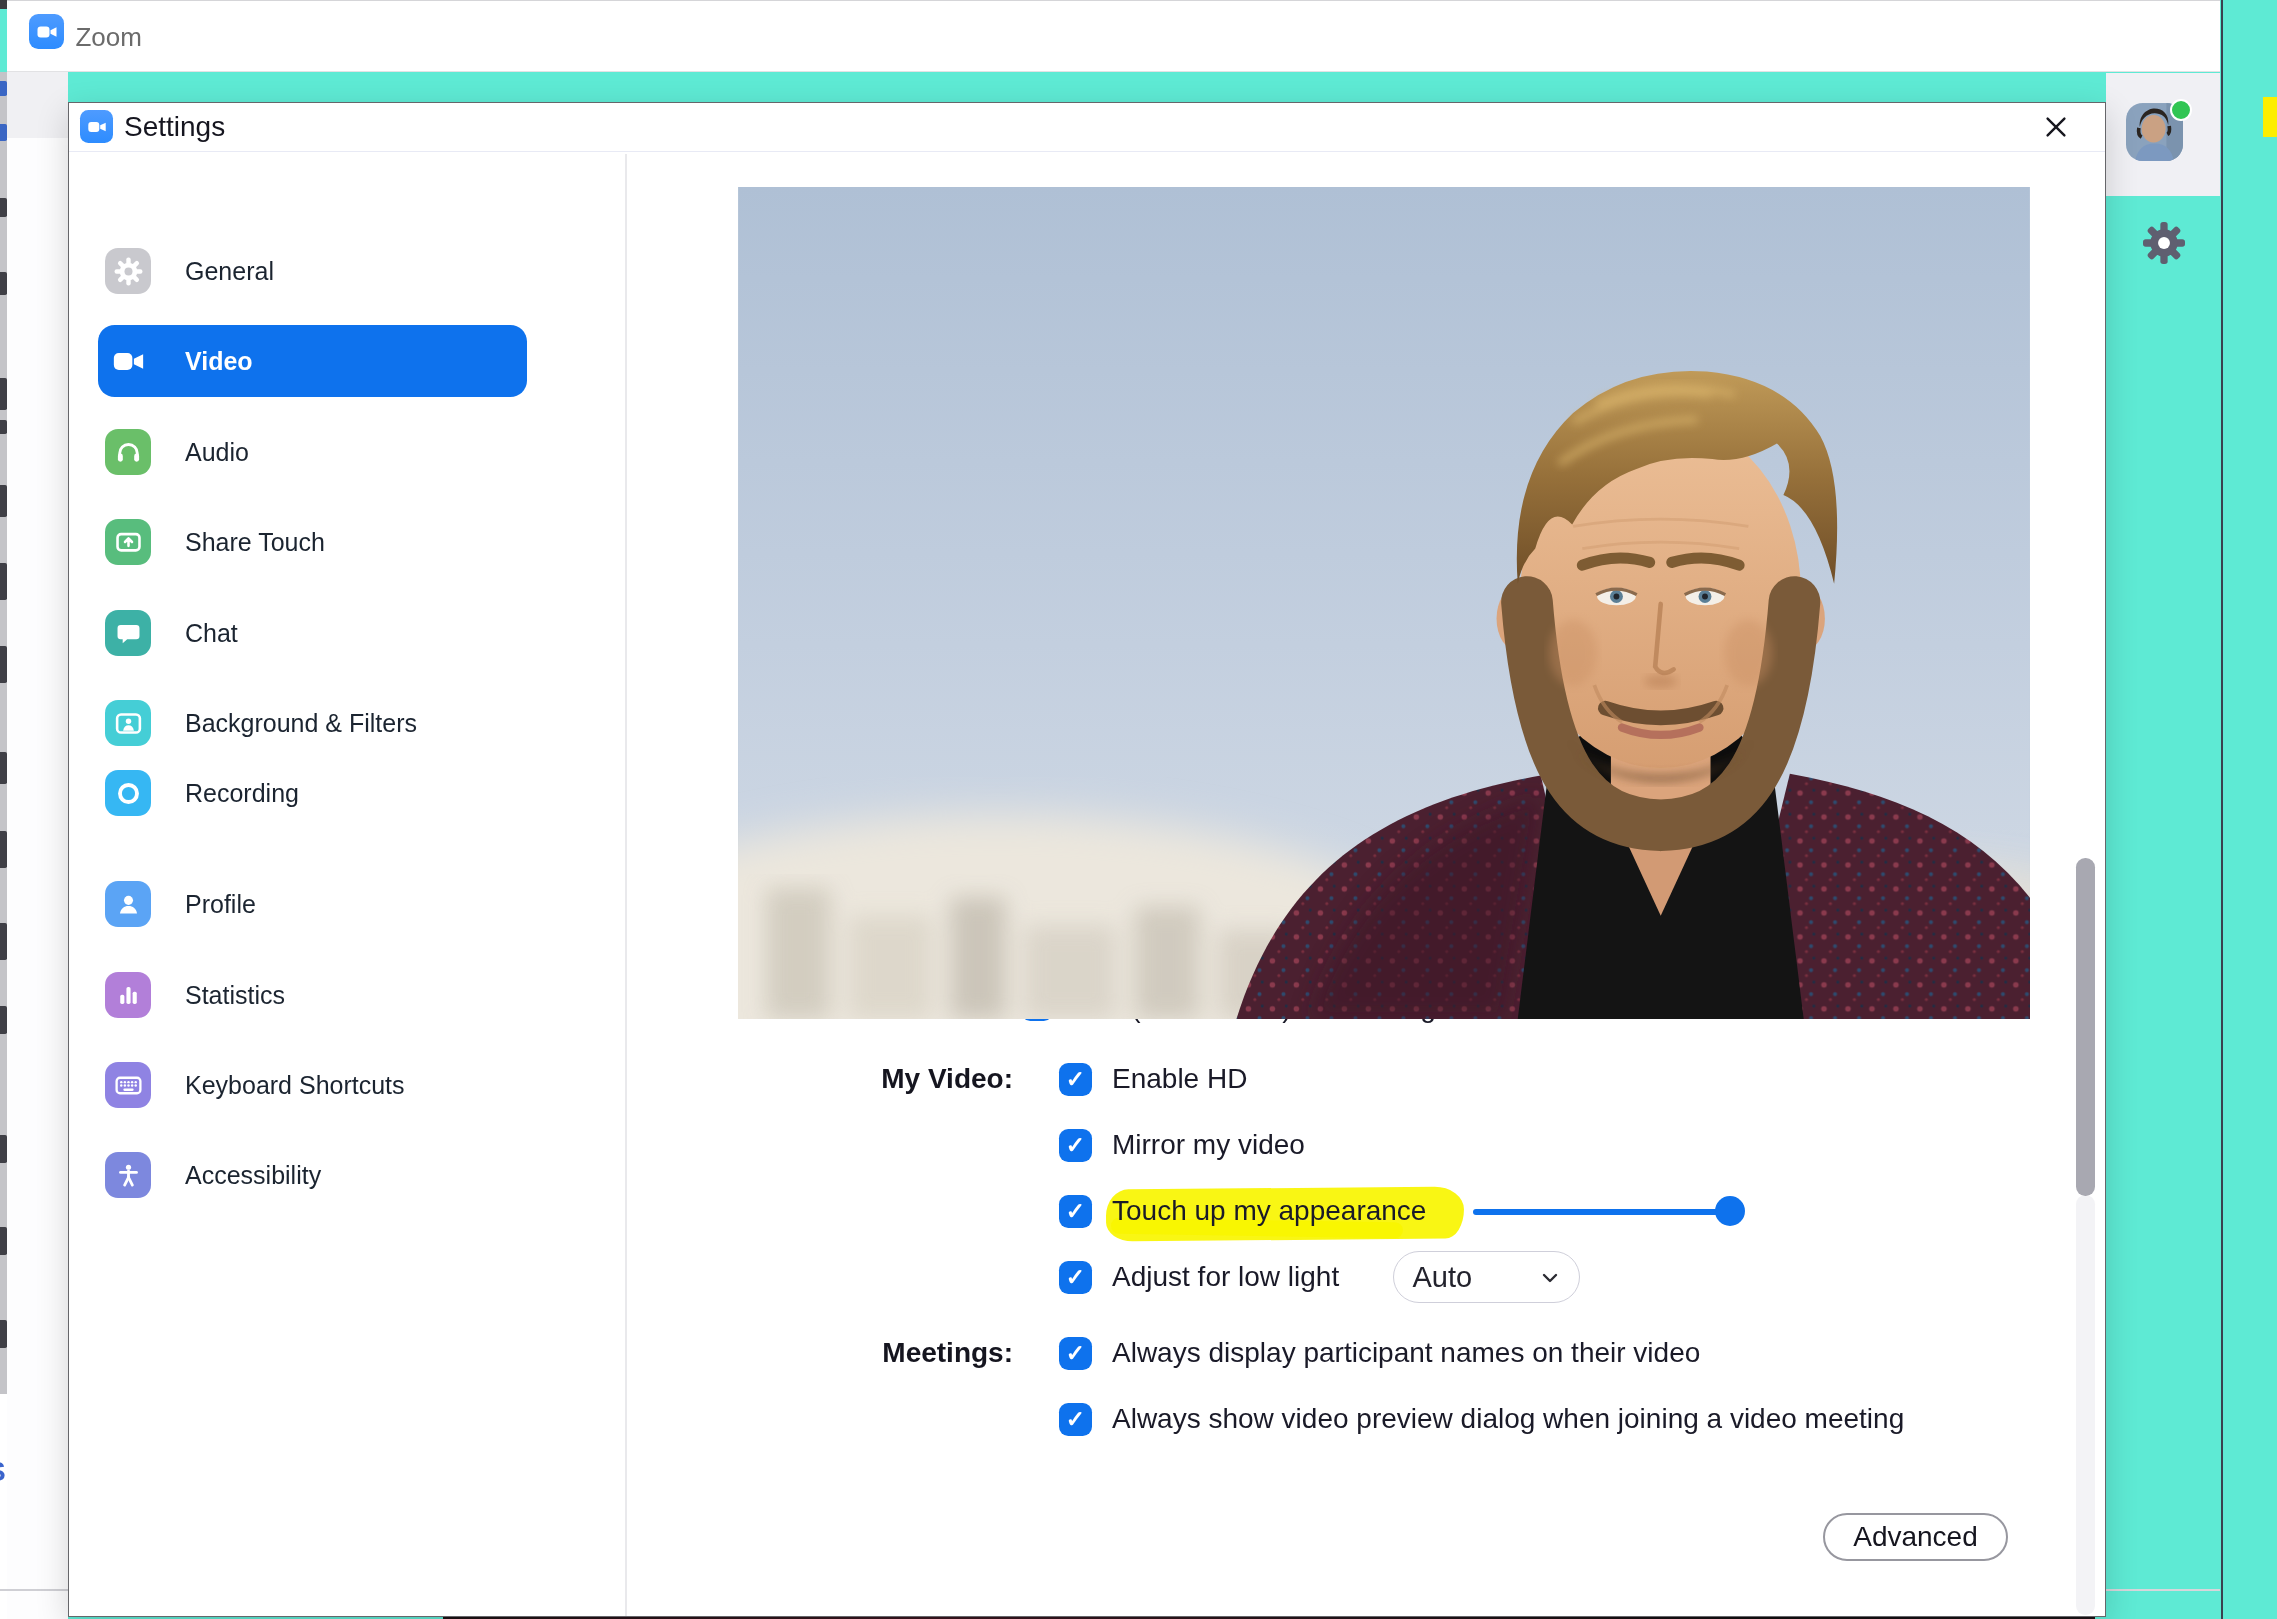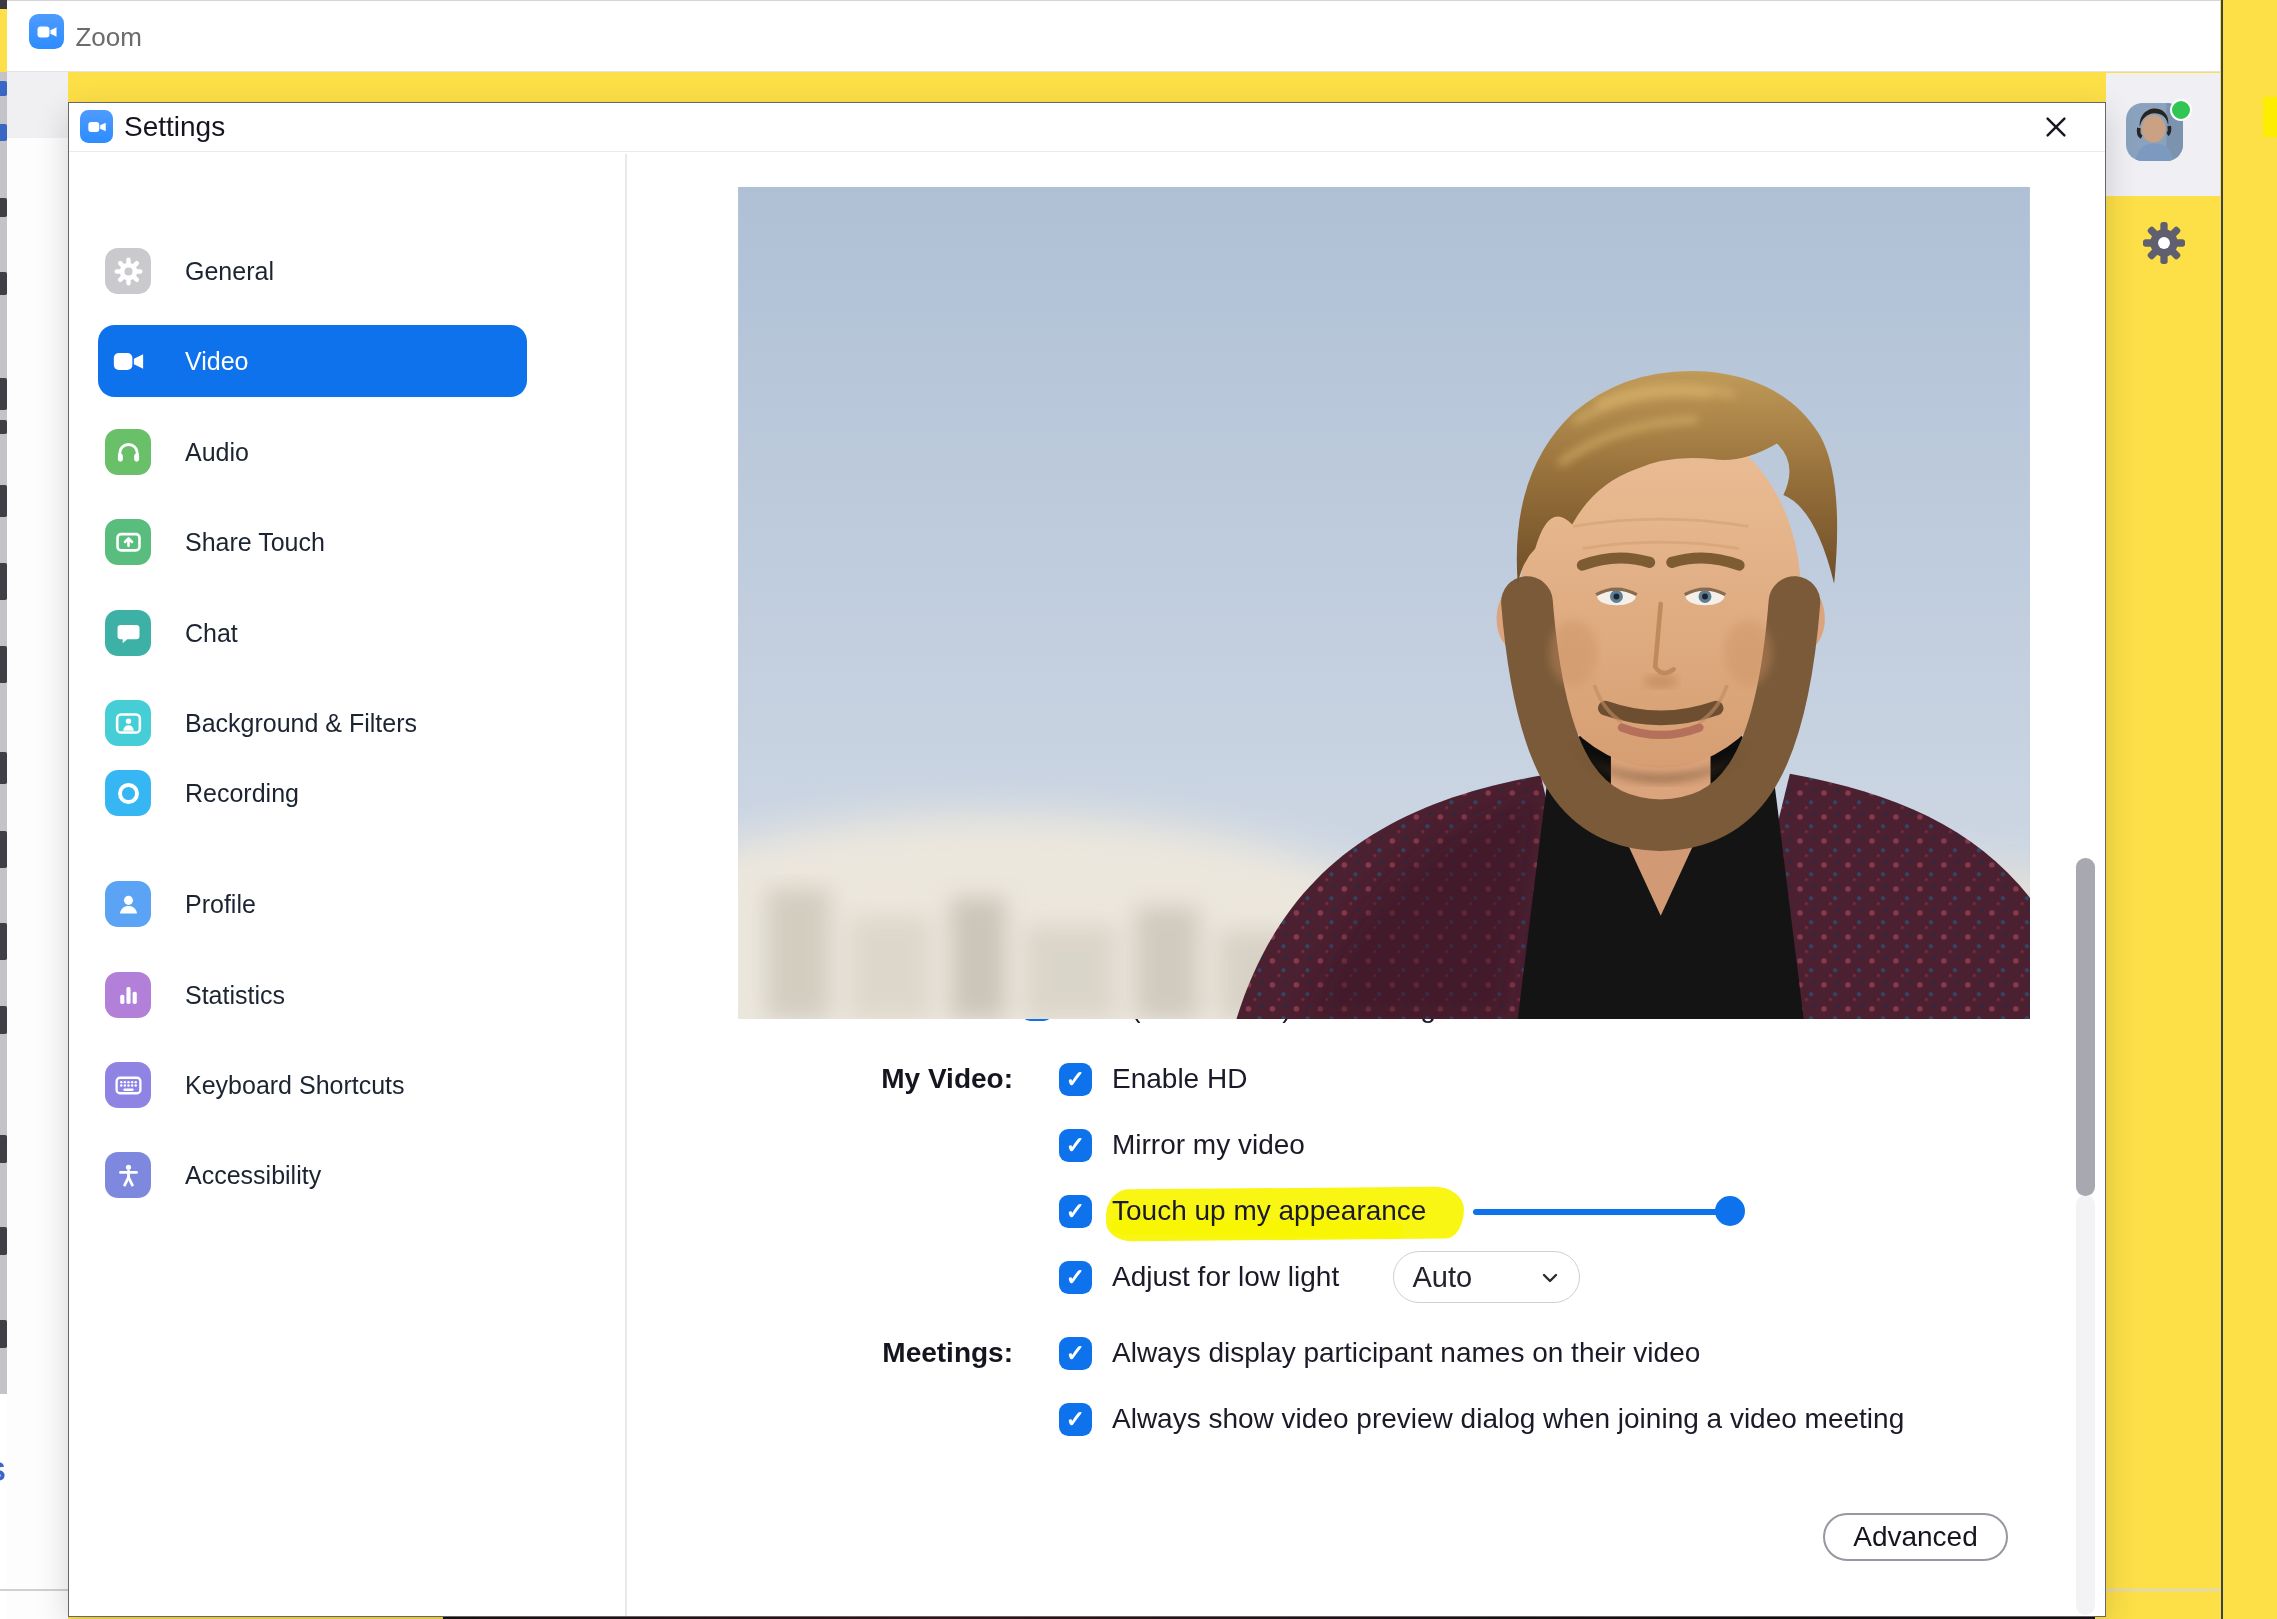--- a/index.html
+++ b/index.html
@@ -1,18 +1,18 @@
 <!DOCTYPE html>
 <html style="font-size:14.8px"><head>
 <meta charset="utf-8">
 <style>
   * { margin:0; padding:0; box-sizing:border-box; }
   html,body { background:#ffffff; }
   body { font-family:"Liberation Sans", sans-serif; }
-  .screen { position:relative; width:2278px; height:1620px; background:#fde047; overflow:hidden; }
+  .screen { position:relative; width:2278px; height:1620px; background:#5eead4; overflow:hidden; }
 
   
   .behind-col { position:absolute; left:0; top:72px; width:7.4px; height:1322px; background:#c4c4c8; }
   .behind-col-white { position:absolute; left:0; top:1394px; width:7.4px; height:226px; background:#fff; }
   .bfrag { position:absolute; left:0; width:7.4px; }
   .behind-s { position:absolute; left:0; top:1456px; width:7.4px; height:31px; overflow:hidden; color:#3b64cc; font-size:28px; font-weight:700; }
   .behind-s span { position:absolute; left:-13px; top:0; }
   .corner-nub { position:absolute; left:0; top:0; width:7.4px; height:9.2px; background:#3c3c40; }
   .left-strip { position:absolute; left:7.4px; top:72px; width:61px; height:1548px;
                 background:linear-gradient(180deg,#f0f0f3 0 66px,#fdfdfe 66px); }
@@ -57,21 +57,21 @@
 
   
   .sidebar { position:absolute; left:0; top:51px; width:556px; bottom:0; background:#fff; }
   .side-item { position:absolute; left:0; width:556px; height:90px; cursor:pointer; }
   .pill { position:absolute; left:29px; top:9.2px; width:429px; height:72px; background:#0e72ed; border-radius:16.6px; }
   .side-icon { position:absolute; left:36px; top:22px; width:46px; height:46px; border-radius:13px;
                display:flex; align-items:center; justify-content:center; }
   .side-icon svg { width:31px; height:31px; }
   .sel .side-icon svg { width:37px; height:37px; }
   .side-label { position:absolute; left:116px; top:0; line-height:90px; font-size:25px; color:#1b2430; white-space:nowrap; }
-  .sel .side-label { color:#fff; font-weight:400; }
+  .sel .side-label { color:#fff; font-weight:700; }
 
   
   .preview { position:absolute; left:669px; top:84px; width:1292px; height:832px; z-index:3; overflow:hidden; background:#c2cfdd; }
 
   
   .ratio-row { position:absolute; left:0; top:884px; width:2030px; height:42px; z-index:1; font-size:28px; color:#1a1a28; }
   .rcb { position:absolute; left:952px; top:1.8px; width:32px; height:32px; border-radius:9.2px; background:#0e72ed;
          display:flex; align-items:center; justify-content:center; color:#fff; font-size:22px; font-weight:700; cursor:pointer; }
   .rlab1 { position:absolute; left:1000px; top:0; line-height:41px; white-space:nowrap; }
   .rrad { position:absolute; left:1275px; top:7.4px; width:24px; height:24px; border:2.8px solid #a9a9b2; border-radius:50%; background:#fff; cursor:pointer; }

